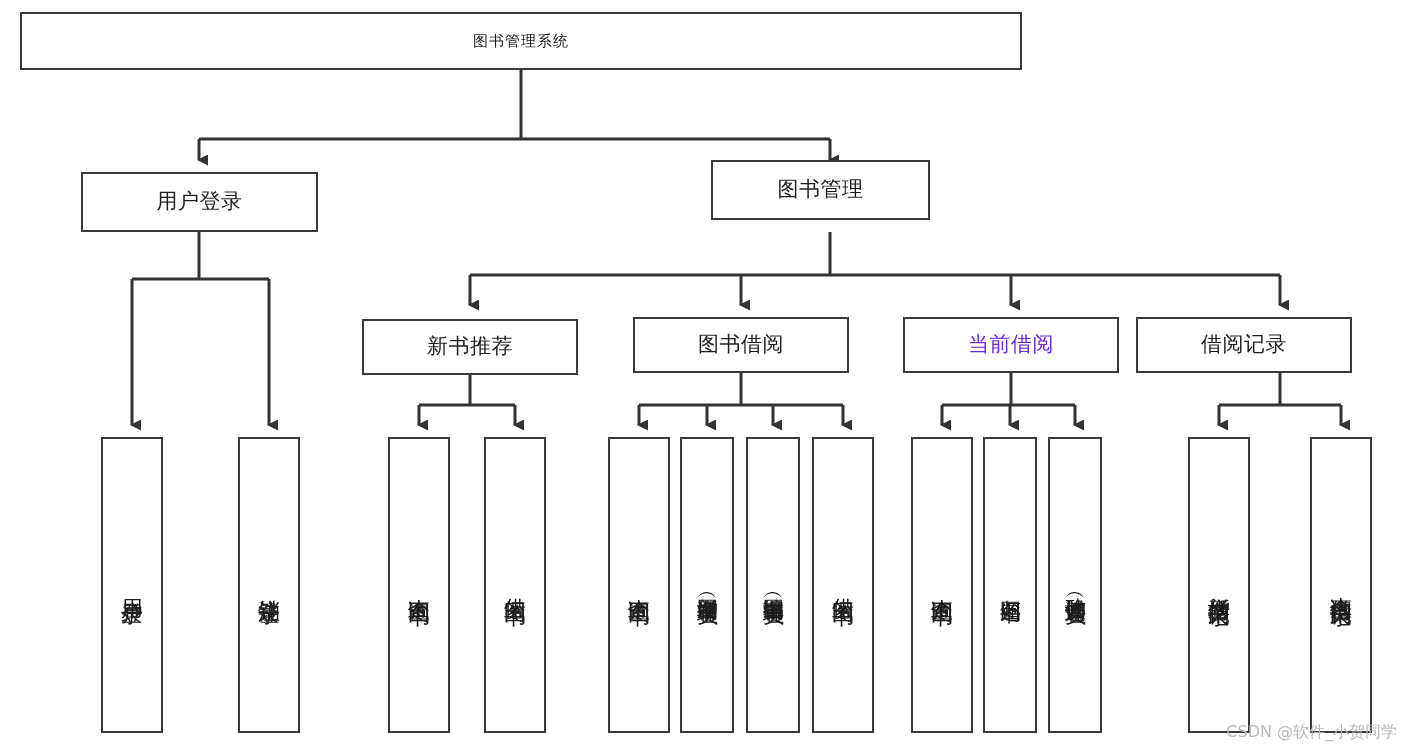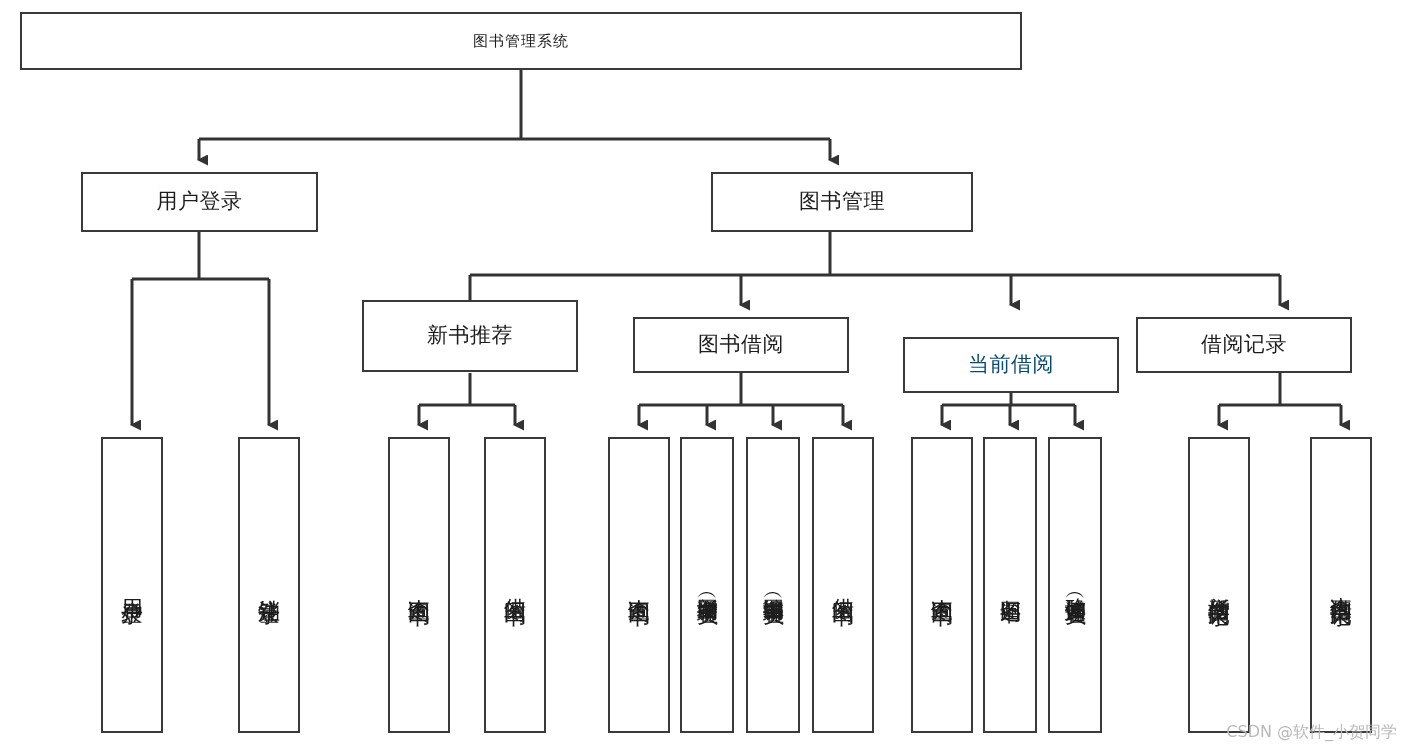--- a/index.html
+++ b/index.html
@@ -132,31 +132,31 @@
     </g>
   </svg>
 
   <div class="node root horiz" style="left: 20px; top: 12px; width: 1002px; height: 58px; border-color: rgb(58, 58, 58); color: rgb(29, 29, 29);">
     <span class="node-label">图书管理系统</span>
   </div>
 
   <div class="node horiz" style="left: 81px; top: 172px; width: 237px; height: 60px; border-color: rgb(58, 58, 58); color: rgb(29, 29, 29);">
     <span class="node-label">用户登录</span>
   </div>
-  <div class="node horiz" style="left: 711px; top: 172px; width: 262px; height: 60px; border-color: rgb(58, 58, 58); color: rgb(29, 29, 29);">
+  <div class="node horiz" style="left: 711px; top: 160px; width: 219px; height: 60px; border-color: rgb(58, 58, 58); color: rgb(29, 29, 29);">
     <span class="node-label">图书管理</span>
   </div>
 
-  <div class="node horiz" style="left: 362px; top: 300px; width: 216px; height: 72px; border-color: rgb(58, 58, 58); color: rgb(29, 29, 29);">
+  <div class="node horiz" style="left: 362px; top: 319px; width: 216px; height: 56px; border-color: rgb(58, 58, 58); color: rgb(29, 29, 29);">
     <span class="node-label">新书推荐</span>
   </div>
   <div class="node horiz" style="left: 633px; top: 317px; width: 216px; height: 56px; border-color: rgb(58, 58, 58); color: rgb(29, 29, 29);">
     <span class="node-label">图书借阅</span>
   </div>
-  <div class="node horiz" style="left: 903px; top: 317px; width: 216px; height: 56px; border-color: rgb(58, 58, 58); color: #0c4a6e; margin-top: 20px;">
+  <div class="node horiz" style="left: 903px; top: 317px; width: 216px; height: 56px; border-color: rgb(58, 58, 58); color: #6d28d9;">
     <span class="node-label">当前借阅</span>
   </div>
   <div class="node horiz" style="left: 1136px; top: 317px; width: 216px; height: 56px; border-color: rgb(58, 58, 58); color: rgb(29, 29, 29); font-family: Liberation Serif, serif;">
     <span class="node-label">借阅记录</span>
   </div>
 
   <div class="node vert" style="left: 101px; top: 437px; width: 62px; height: 296px; border-color: rgb(58, 58, 58); color: rgb(29, 29, 29);">
     <span class="node-label">用户登录</span>
   </div>
   <div class="node vert" style="left: 238px; top: 437px; width: 62px; height: 296px; border-color: rgb(58, 58, 58); color: rgb(29, 29, 29);">

